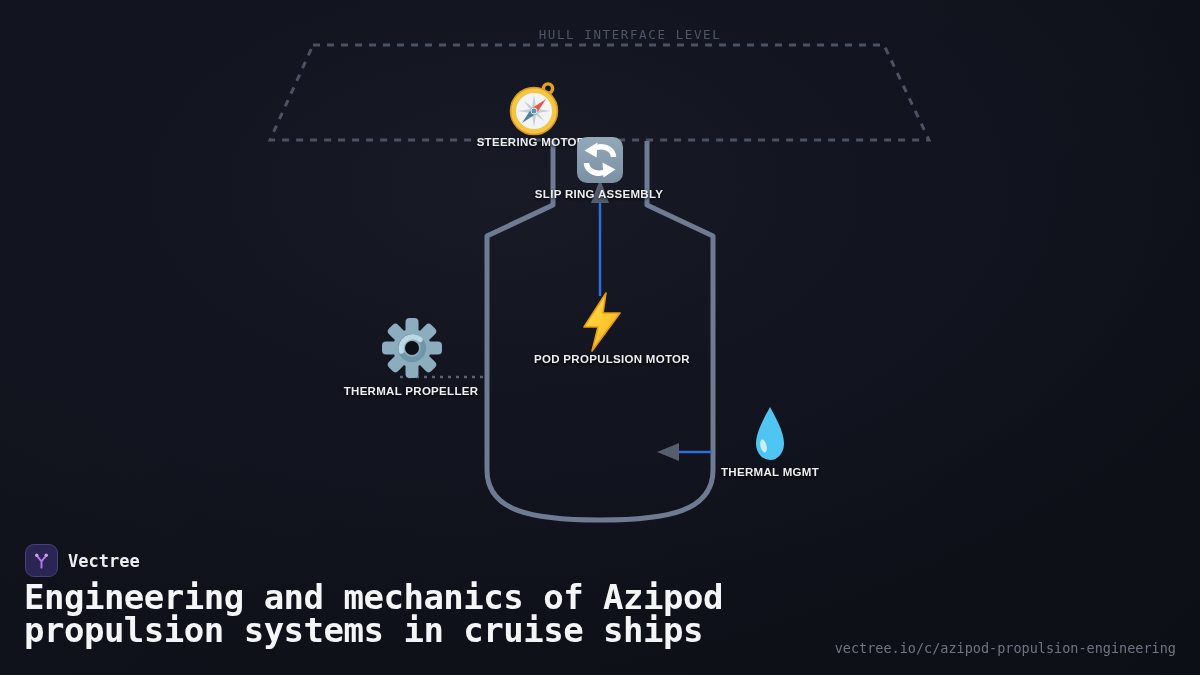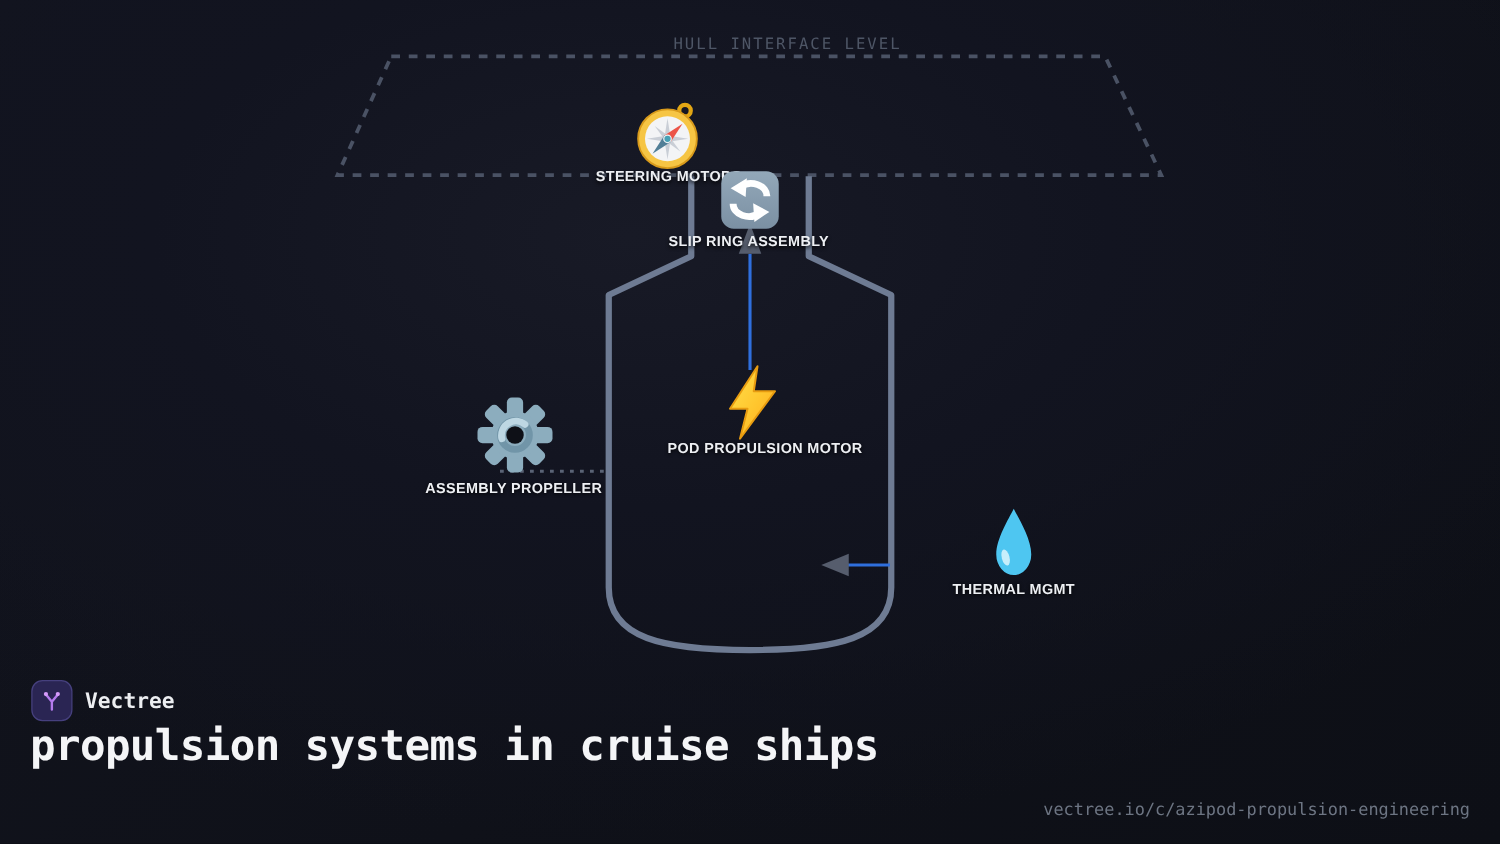--- a/index.html
+++ b/index.html
@@ -163,41 +163,42 @@
             <rect x="2" y="25.5" width="16" height="13" rx="4"></rect>
             <rect x="46" y="25.5" width="16" height="13" rx="4"></rect>
           </g>
           <circle cx="32" cy="32" r="19"></circle>
         </g>
         <circle cx="32" cy="32" r="11.5" fill="none" stroke="#7195a8" stroke-width="5.5"></circle>
         <path d="M21.5,35 A11.5,11.5 0 0 1 40,23.5" fill="none" stroke="#bdd7e3" stroke-width="5.5" stroke-linecap="round"></path>
         <circle cx="32" cy="32" r="7" fill="#0e1017"></circle>
       </svg>
     </span>
-    <div class="node-label" style="left:31px; top:69px;">ASSEMBLY PROPELLER</div>
-  </div>
-
-  <div class="node" style="left:794px; top:405px;">
+    <div class="node-label" style="left:31px; top:69px;">THERMAL PROPELLER</div>
+  </div>
+
+  <div class="node" style="left:753px; top:405px;">
     <span>
       <svg width="34" height="58" viewBox="0 0 34 58">
         <path d="M17,2 C13,10 3,26 3,38.5 A14,16.5 0 0 0 31,38.5 C31,26 21,10 17,2 Z" fill="#4ec6f1"></path>
         <ellipse cx="10.5" cy="41" rx="3.1" ry="6.6" fill="#dcf5fd" opacity="0.85" transform="rotate(-14 10.5 41)"></ellipse>
       </svg>
     </span>
     <div class="node-label" style="left:17px; top:61px;">THERMAL MGMT</div>
   </div>
 
   <div class="brand-badge">
     <svg width="19" height="19" viewBox="0 0 20 20">
       <path d="M10,17.5 L10,11 M10,11 L5,4.8 M10,11 L15,4.8" stroke="#b57bee" stroke-width="2" stroke-linecap="round" fill="none"></path>
       <circle cx="5" cy="4.5" r="1.8" fill="#d59bfa"></circle>
       <circle cx="15" cy="4.5" r="1.8" fill="#d59bfa"></circle>
     </svg>
   </div>
   <div class="brand-name">Vectree</div>
 
   <div class="title-block">
+    <div>Engineering and mechanics of Azipod</div>
     <div>propulsion systems in cruise ships</div>
   </div>
 
   <div class="footer-url">vectree.io/c/azipod-propulsion-engineering</div>
 
 </div>
 
 </body></html>

